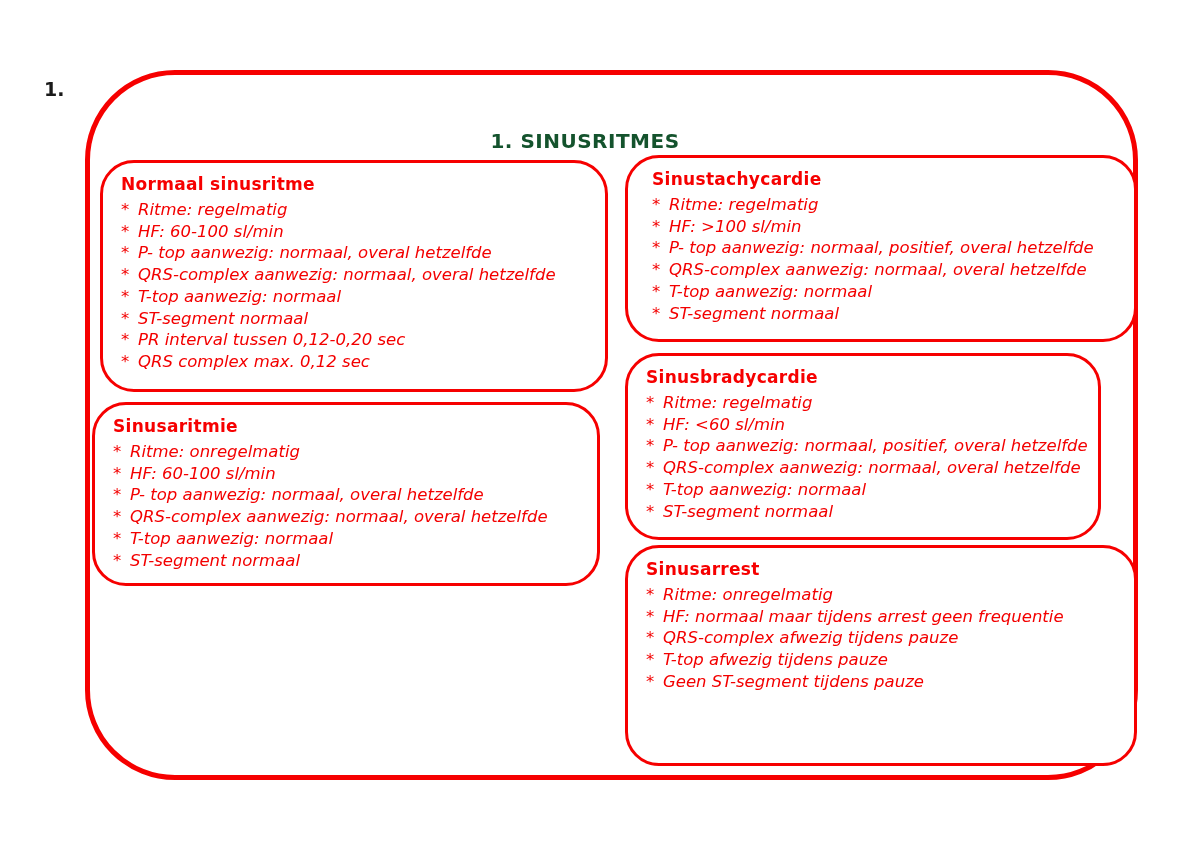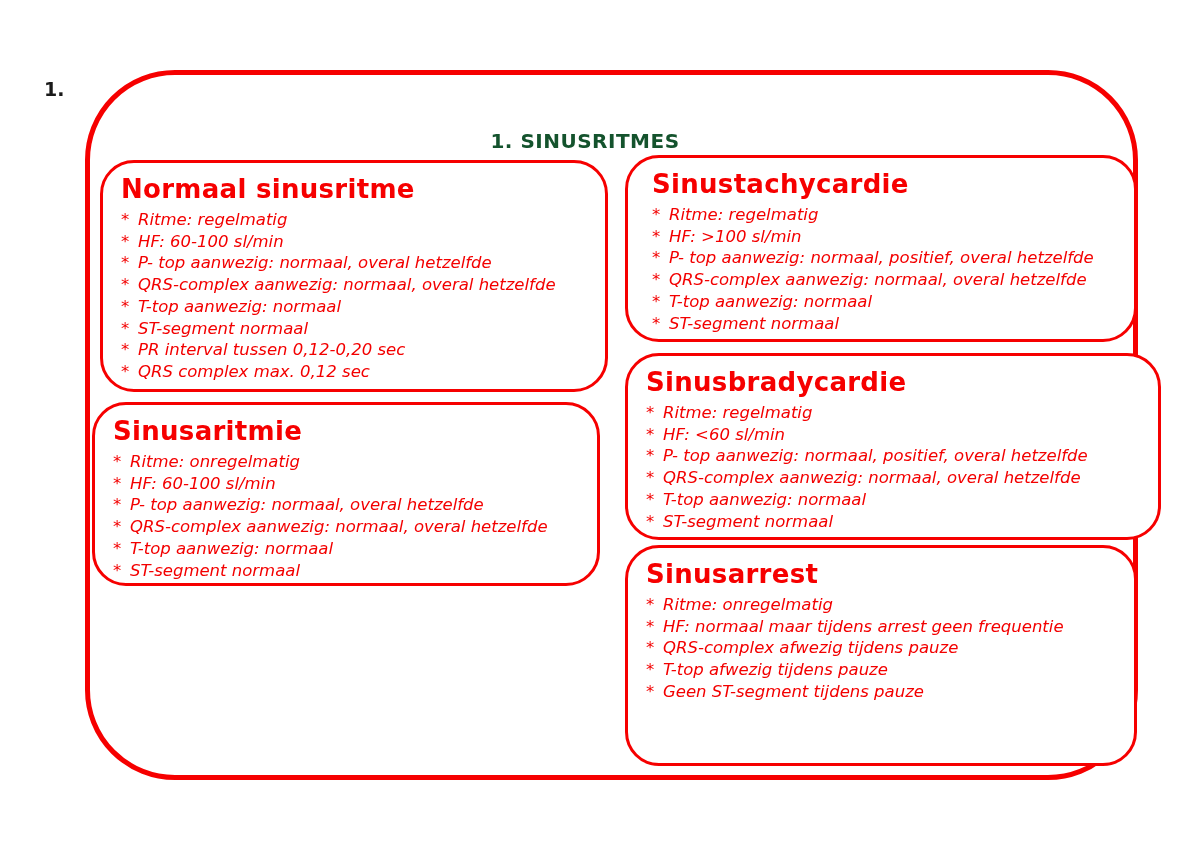--- a/index.html
+++ b/index.html
@@ -44,21 +44,21 @@
     position: absolute;
     box-sizing: border-box;
     border: 3px solid #f60000;
     border-radius: 34px;
     background: #ffffff;
     padding: 11px 14px 0 18px;
     color: #f60000;
   }
   .card h2 {
     margin: 0 0 5px 0;
-    font-size: 26px;
+    font-size: 17px;
     font-weight: bold;
     letter-spacing: 0.3px;
     color: #f60000;
     white-space: nowrap;
   }
   .card ul {
     list-style: none;
     margin: 0;
     padding: 0;
     font-style: italic;
@@ -69,21 +69,21 @@
     white-space: nowrap;
     color: #f30000;
   }
   .card li .bullet {
     display: inline-block;
     width: 17px;
   }
   .card1 { left: 100px; top: 160px; width: 508px; height: 232px; }
   .card2 { left: 92px; top: 402px; width: 508px; height: 184px; }
   .card3 { left: 625px; top: 155px; width: 512px; height: 187px; padding-left: 24px; }
-  .card4 { left: 625px; top: 353px; width: 536px; height: 187px; }
+  .card4 { left: 625px; top: 353px; width: 476px; height: 187px; }
   .card5 { left: 625px; top: 545px; width: 512px; height: 221px; }
 </style>
 </head>
 <body>
 
 <div class="sheet">
 
   <div class="page-num">1.</div>
 
   <div class="outer-frame"></div>

